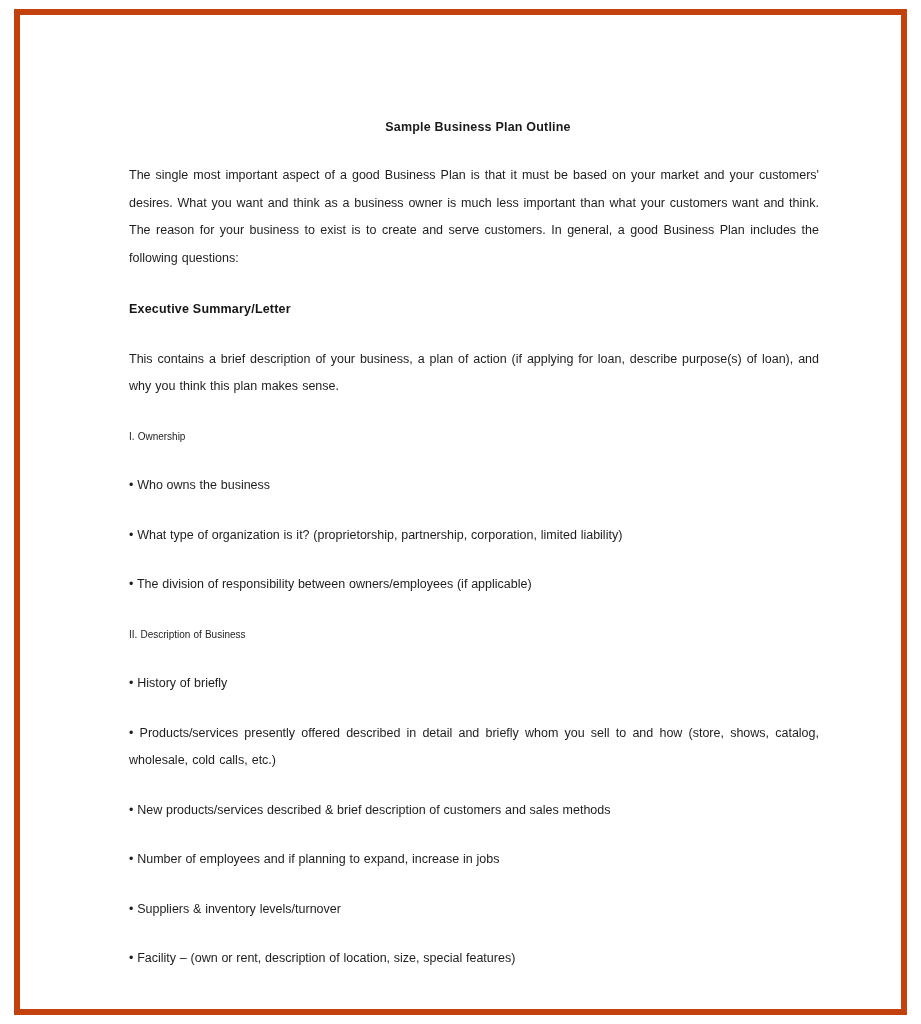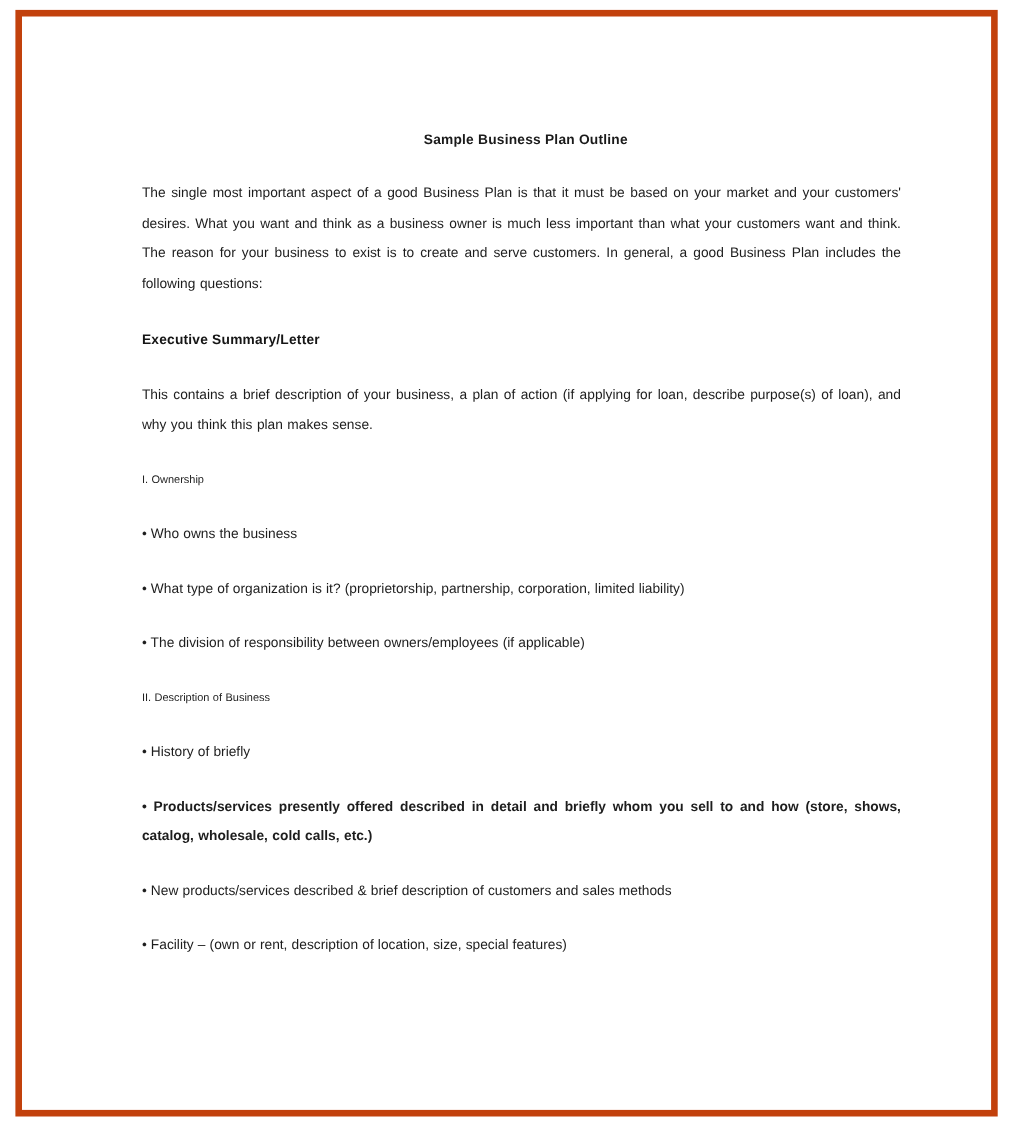--- a/index.html
+++ b/index.html
@@ -66,21 +66,20 @@
     font-size: 12.5px;
     color: #1d1d1d;
     line-height: 27.5px;
     margin: 16px 0 22px 0;
     word-spacing: 0.3px;
   }
   p.justified {
     text-align: justify;
     text-justify: inter-word;
     word-spacing: 0.6px;
-    font-weight: bold;
   }
   .spacer-top { height: 2px; }
 </style>
 </head>
 <body>
 
 <div class="page-frame">
   <div class="doc-body">
 
     <h1 class="doc-title">Sample Business Plan Outline</h1>
@@ -97,16 +96,18 @@
 
     <p class="bulletline">• Who owns the business</p>
     <p class="bulletline">• What type of organization is it? (proprietorship, partnership, corporation, limited liability)</p>
     <p class="bulletline">• The division of responsibility between owners/employees (if applicable)</p>
 
     <p class="plainline">II. Description of Business</p>
 
     <p class="bulletline">• History of briefly</p>
     <p class="bulletline justified">• Products/services presently offered described in detail and briefly whom you sell to and how (store, shows, catalog, wholesale, cold calls, etc.)</p>
     <p class="bulletline">• New products/services described &amp; brief description of customers and sales methods</p>
+    <p class="bulletline">• Number of employees and if planning to expand, increase in jobs</p>
+    <p class="bulletline">• Suppliers &amp; inventory levels/turnover</p>
     <p class="bulletline">• Facility – (own or rent, description of location, size, special features)</p>
 
   </div>
 </div>
 
 </body></html>

